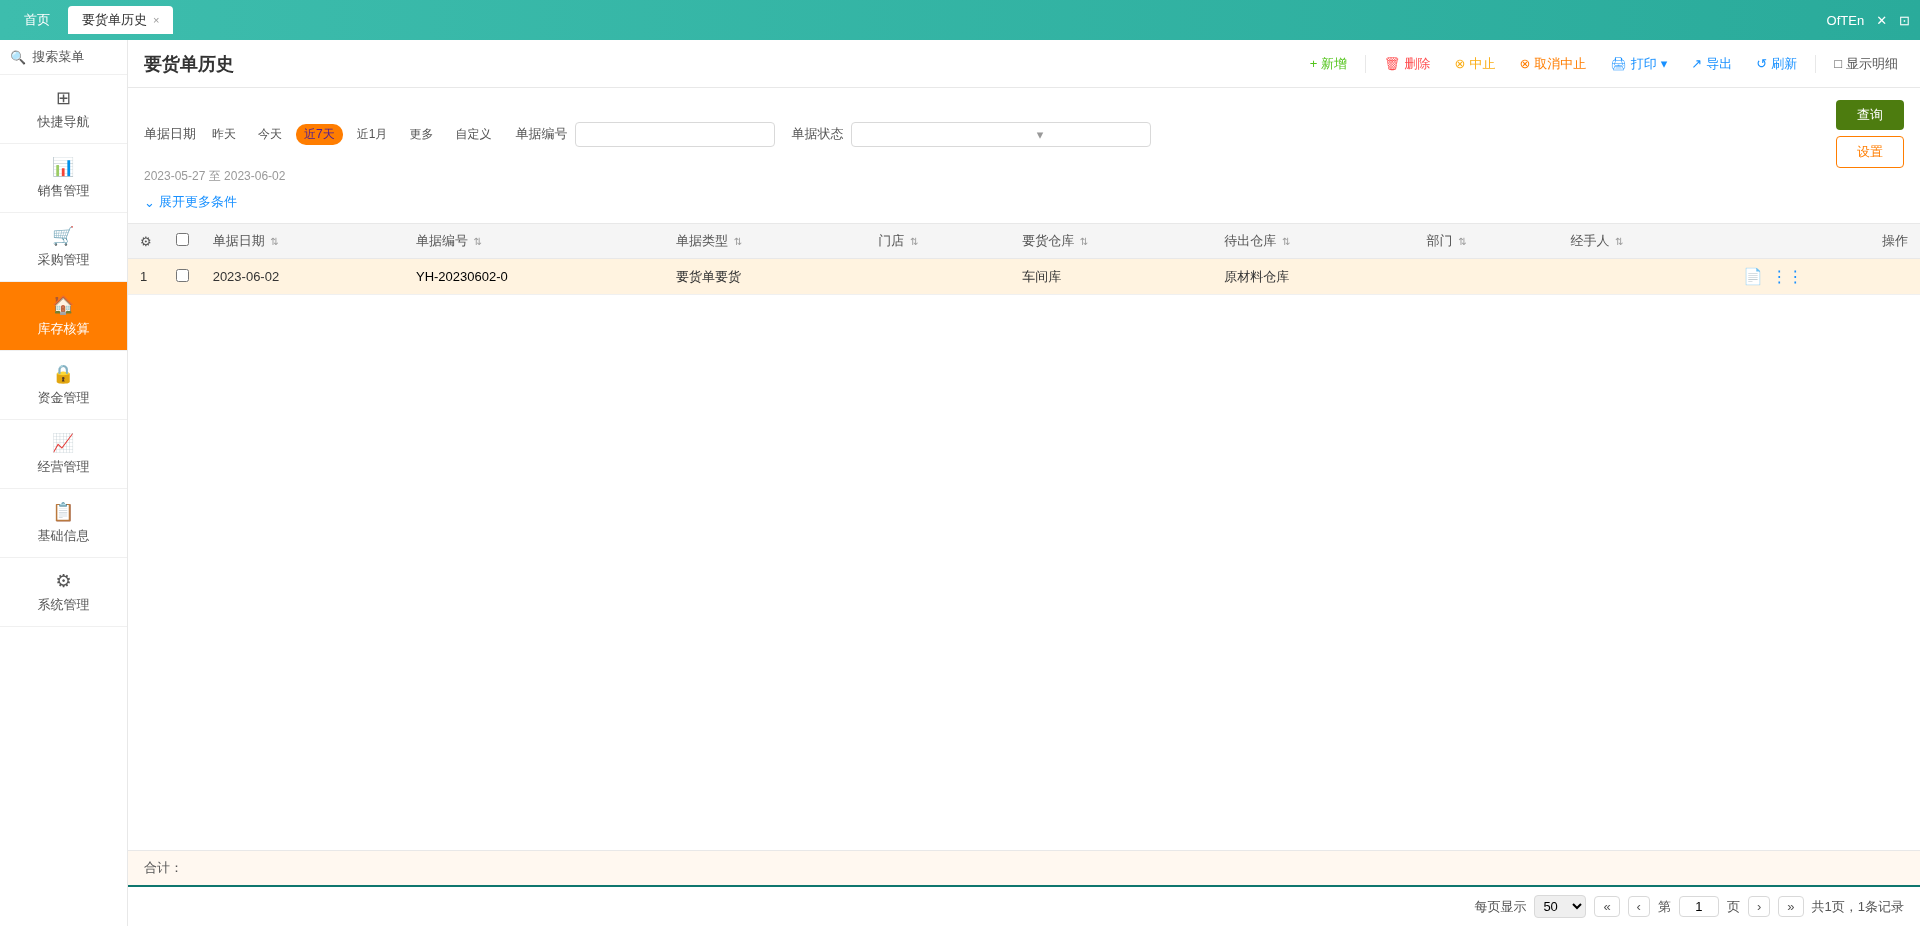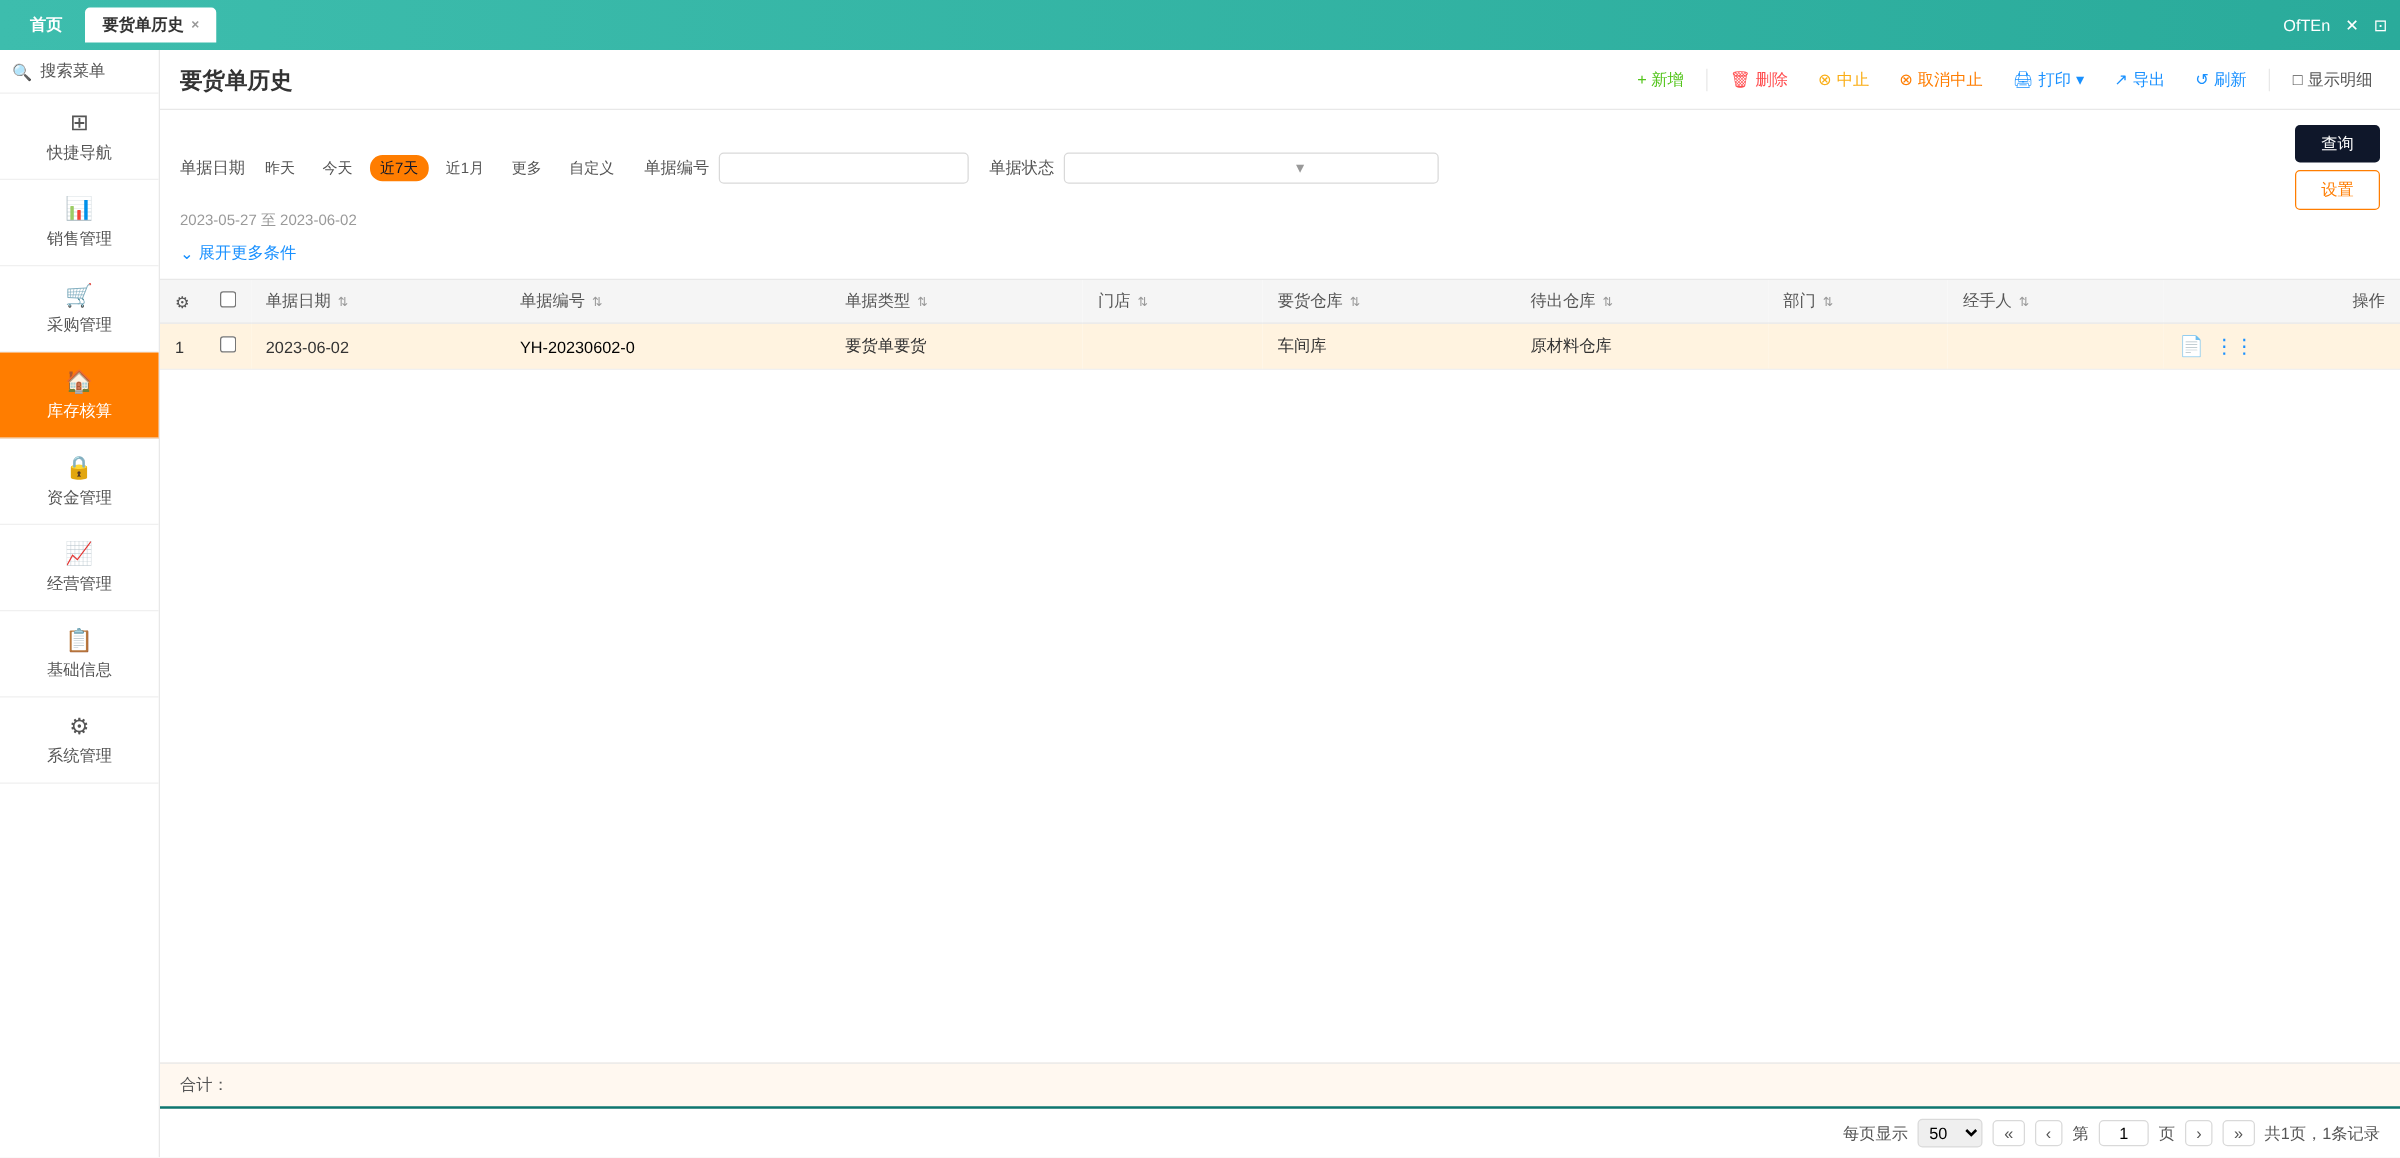--- a/index.html
+++ b/index.html
@@ -8,21 +8,20 @@
     
     .top-bar {
       display: flex; align-items: center; height: 40px;
       background: linear-gradient(to right, #3dbdad, #2aab9b);
       padding: 0 10px; gap: 4px; flex-shrink: 0;
     }
     .top-bar-tab {
       display: flex; align-items: center; height: 28px; padding: 0 14px;
       border-radius: 4px 4px 0 0; cursor: pointer; color: #fff; font-size: 13px;
       gap: 6px;
-      font-weight: bold;
     }
     .top-bar-tab.home { background: transparent; }
     .top-bar-tab.active { background: #fff; color: #333; }
     .top-bar-tab .close-icon { font-size: 11px; color: #999; cursor: pointer; }
     .top-bar-right {
       margin-left: auto; display: flex; align-items: flex-start; gap: 12px; color: #fff; font-size: 13px;
     }
     .top-bar-right span { cursor: pointer; }
 
     
@@ -75,35 +74,35 @@
     .filter-area {
       background: #fff; padding: 12px 16px; border-bottom: 1px solid #e8e8e8; flex-shrink: 0;
     }
     .filter-row { display: flex; align-items: center; gap: 16px; flex-wrap: wrap; }
     .filter-group { display: flex; align-items: center; gap: 8px; }
     .filter-label { color: #555; font-size: 13px; white-space: nowrap; }
     .date-chips { display: flex; align-items: center; gap: 6px; }
     .chip {
       padding: 2px 8px; border-radius: 10px; cursor: pointer; font-size: 12px; color: #555;
     }
-    .chip.active { background: #ff7d00; color: #0f172a; }
+    .chip.active { background: #ff7d00; color: #4c1d95; }
     .date-range { color: #999; font-size: 12px; margin-top: 2px; }
     .filter-input {
       border: 1px solid #d9d9d9; border-radius: 4px; padding: 4px 8px;
       width: 200px; outline: none; font-size: 13px;
     }
     .select-wrapper { position: relative; width: 200px; }
     .select-arrow { position: absolute; right: 8px; top: 50%; transform: translateY(-50%); color: #999; pointer-events: none; }
 
     .expand-more {
       display: flex; align-items: center; gap: 4px; color: #1890ff; cursor: pointer;
       font-size: 13px; margin-top: 8px;
     }
     .query-btn {
-      background: #0f172a; color: #fff; border: none; border-radius: 4px;
+      background: #4d7c0f; color: #fff; border: none; border-radius: 4px;
       padding: 6px 20px; cursor: pointer; font-size: 13px;
     }
     .setting-btn {
       background: #fff; color: #ff7d00; border: 1px solid #ff7d00; border-radius: 4px;
       padding: 6px 20px; cursor: pointer; font-size: 13px;
     }
     .filter-btns { display: flex; flex-direction: column; gap: 6px; margin-left: auto; }
 
     
     .table-container { flex: 1; overflow: auto; background: #fff; }

